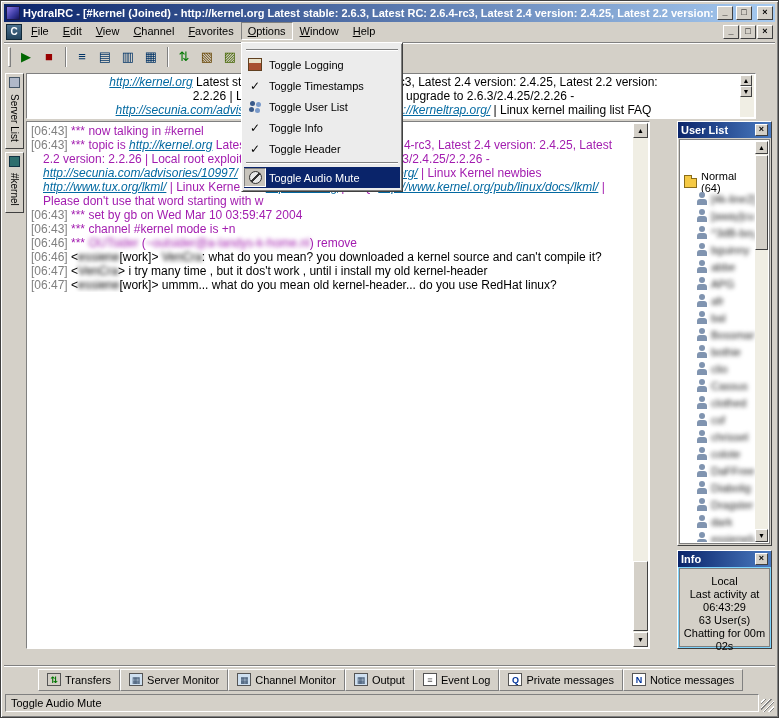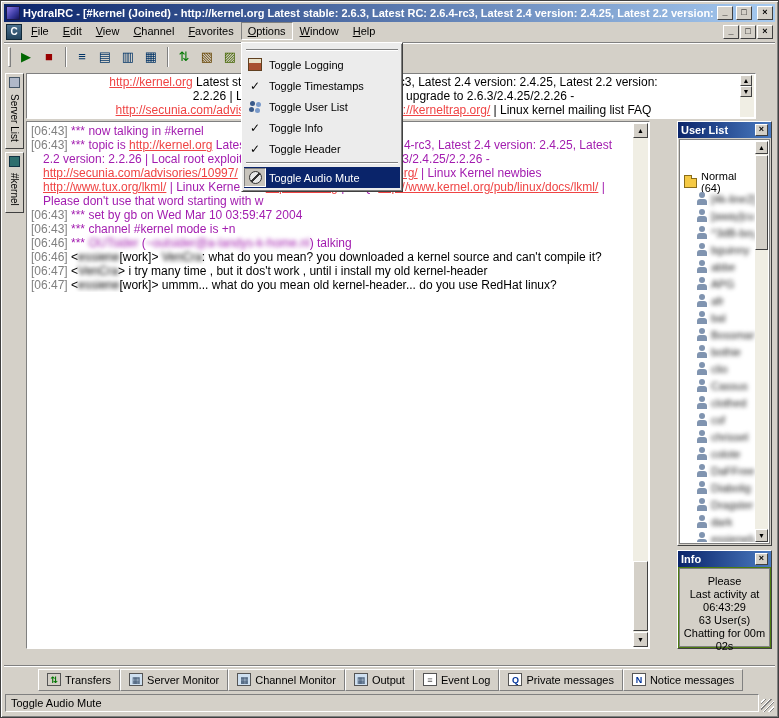--- a/index.html
+++ b/index.html
@@ -58,21 +58,21 @@
     color:#000; display:flex; align-items:center; justify-content:center; font-size:7px; line-height:7px; }
   #header-scroll .arrow-btn { width:12px; height:11px; }
 
   
   #chat-panel { position:absolute; left:25px; top:120px; width:624px; height:528px; background:#fff;
     border:1px solid; border-color:#808080 #fff #fff #808080; }
   #chat-messages { position:absolute; left:4px; top:2px; right:19px; font-size:12px; line-height:14px; overflow:hidden; }
   .chat-msg { padding-left:12px; text-indent:-12px; }
   .seg-time  { color:#808080; }
   .seg-green { color:#a21caf; }
-  .seg-link  { color:#ef4444; text-decoration:underline; }
+  .seg-link  { color:#0369a1; text-decoration:underline;font-style:italic; }
   .seg-text  { color:#000; }
   .seg-blurred { filter:blur(2px); }
   #chat-scroll { position:absolute; top:1px; right:1px; width:15px; bottom:1px; background:#F0EEE4; }
   #chat-scroll .arrow-btn { width:15px; height:15px; position:absolute; left:0; }
   #chat-scroll .sb-up { top:0; }
   #chat-scroll .sb-down { bottom:0; }
   .sb-thumb { position:absolute; left:0; width:100%; background:#D4D0C8; border:1px solid;
     border-color:#fff #404040 #404040 #fff; }
   #chat-thumb { bottom:16px; height:70px; }
 
@@ -97,21 +97,21 @@
   .person-icon::before { content:""; position:absolute; left:2px; top:0; width:6px; height:6px; border-radius:50%; background:#8094B0; }
   .person-icon::after  { content:""; position:absolute; left:0; top:7px; width:10px; height:6px; border-radius:3px 3px 0 0; background:#8094B0; }
   #userlist-scroll { position:absolute; top:1px; right:1px; width:13px; bottom:1px; background:#F0EEE4; }
   #userlist-scroll .arrow-btn { width:13px; height:13px; position:absolute; left:0; }
   #userlist-scroll .sb-up { top:0; }
   #userlist-scroll .sb-down { bottom:0; }
   #user-thumb { top:14px; height:95px; }
 
   
   #info-panel { position:absolute; left:676px; top:549px; width:95px; height:99px;
-    background:#4d7c0f; border:1px solid; border-color:#fff #404040 #404040 #fff; }
+    background:#7dd3fc; border:1px solid; border-color:#fff #404040 #404040 #fff; }
   #info-body { position:absolute; left:1px; right:1px; top:17px; bottom:1px;
     border:1px solid #808080; background:#D4D0C8; }
   #info-lines { padding-top:6px; text-align:center; font-size:11px; line-height:13px; color:#000; }
 
   
   #bottom-tabbar { position:absolute; left:3px; right:3px; top:664px; height:28px;
     border-top:1px solid #808080; box-shadow:inset 0 1px 0 #fff;
     display:flex; align-items:center; padding-left:34px; }
   #bottom-tabs { display:flex; align-items:center; }
   .bottom-tab { display:flex; align-items:center; gap:4px; height:22px; padding:0 8px;
@@ -247,21 +247,21 @@
       <div class="arrow-btn">▼</div>
     </div>
   </div>
 
   <div id="chat-panel">
     <div id="chat-messages">
         <div class="chat-msg"><span class="seg-time">[06:43] </span><span class="seg-green">*** now talking in #kernel</span></div>
         <div class="chat-msg"><span class="seg-time">[06:43] </span><span class="seg-green">*** topic is </span><span class="seg-link">http://kernel.org</span><span class="seg-green"> Latest stable: 2.6.3, Latest RC: 2.6.4-rc3, Latest 2.4 version: 2.4.25, Latest 2.2 version: 2.2.26 | Local root exploit in 2.6/2.4/2.2, upgrade to 2.6.3/2.4.25/2.2.26 - </span><span class="seg-link">http://secunia.com/advisories/10997/</span><span class="seg-green"> | Useful site: </span><span class="seg-link">http://kerneltrap.org/</span><span class="seg-green"> | Linux Kernel newbies </span><span class="seg-link">http://www.tux.org/lkml/</span><span class="seg-green"> | Linux Kernel ML </span><span class="seg-link">http://lkml.org</span><span class="seg-green"> | FAQ: </span><span class="seg-link">http://www.kernel.org/pub/linux/docs/lkml/</span><span class="seg-green"> | Please don't use that word starting with w</span></div>
         <div class="chat-msg"><span class="seg-time">[06:43] </span><span class="seg-green">*** set by gb on Wed Mar 10 03:59:47 2004</span></div>
         <div class="chat-msg"><span class="seg-time">[06:43] </span><span class="seg-green">*** channel #kernel mode is +n</span></div>
-        <div class="chat-msg"><span class="seg-time">[06:46] </span><span class="seg-green">*** </span><span class="seg-green seg-blurred">OUTsider</span><span class="seg-green"> (</span><span class="seg-green seg-blurred">~outsider@a-landys-k-home.nl</span><span class="seg-green">) talking</span></div>
+        <div class="chat-msg"><span class="seg-time">[06:46] </span><span class="seg-green">*** </span><span class="seg-green seg-blurred">OUTsider</span><span class="seg-green"> (</span><span class="seg-green seg-blurred">~outsider@a-landys-k-home.nl</span><span class="seg-green">) remove</span></div>
         <div class="chat-msg"><span class="seg-time">[06:46] </span><span class="seg-text">&lt;</span><span class="seg-text seg-blurred">essiene</span><span class="seg-text">[work]&gt; </span><span class="seg-text seg-blurred">VenCra</span><span class="seg-text">: what do you mean? you downloaded a kernel source and can't compile it?</span></div>
         <div class="chat-msg"><span class="seg-time">[06:47] </span><span class="seg-text">&lt;</span><span class="seg-text seg-blurred">VenCra</span><span class="seg-text">&gt; i try many time , but it dos't work , until i install my old kernel-header</span></div>
         <div class="chat-msg"><span class="seg-time">[06:47] </span><span class="seg-text">&lt;</span><span class="seg-text seg-blurred">essiene</span><span class="seg-text">[work]&gt; ummm... what do you mean old kernel-header... do you use RedHat linux?</span></div>
       </div>
     <div id="chat-scroll">
       <div class="arrow-btn sb-up">▲</div>
       <div class="sb-thumb" id="chat-thumb"></div>
       <div class="arrow-btn sb-down">▼</div>
     </div>
   </div>
@@ -374,21 +374,21 @@
     </div>
   </div>
 
   <div id="info-panel">
     <div class="panel-header">
       <span>Info</span>
       <span class="panel-close">×</span>
     </div>
     <div id="info-body">
       <div id="info-lines">
-          <div class="info-line">Please</div>
+          <div class="info-line">Local</div>
           <div class="info-line">Last activity at</div>
           <div class="info-line">06:43:29</div>
           <div class="info-line">63 User(s)</div>
           <div class="info-line">Chatting for 00m</div>
           <div class="info-line">02s</div>
         </div>
     </div>
   </div>
 
   <div id="bottom-tabbar">

